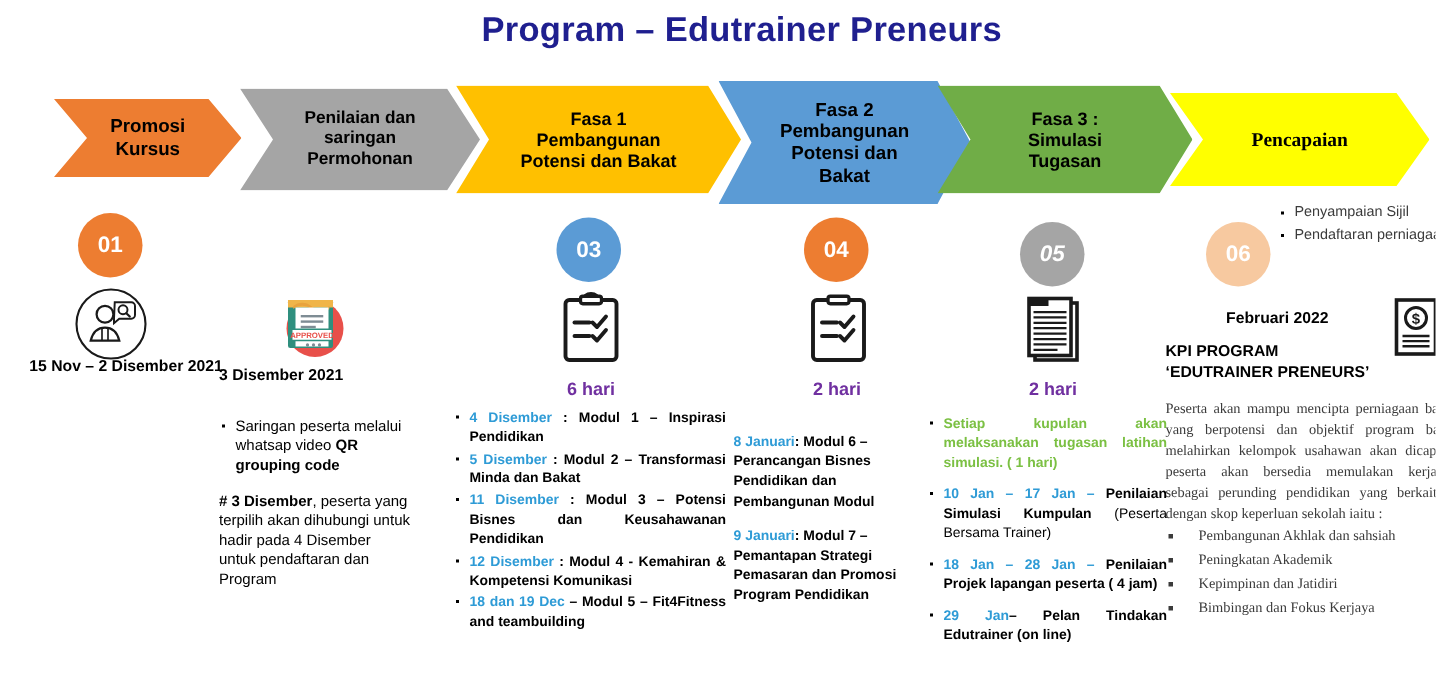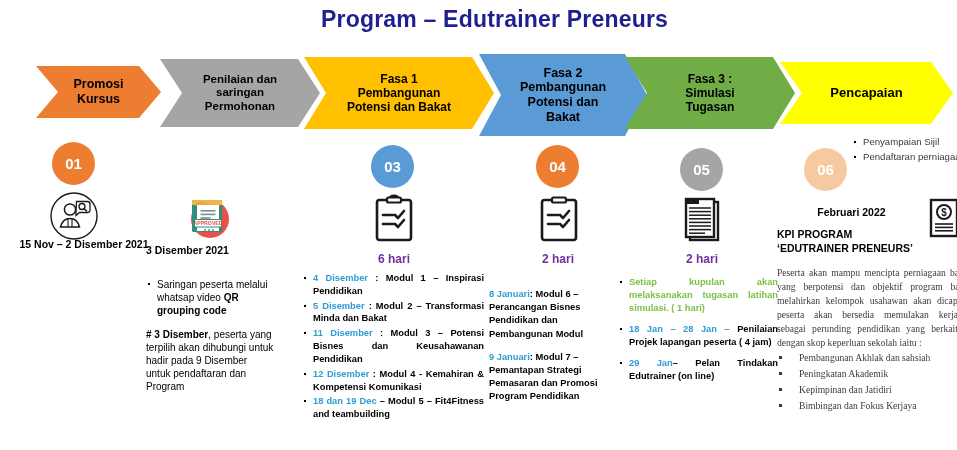--- a/index.html
+++ b/index.html
@@ -93,34 +93,34 @@
 Potensi dan
 Bakat</span></span>
   </div>
 
   <div class="chev" style="left:609px;top:57px;width:170px;height:72px;background:#70AD47;font-size:12px;">
     <span><span style="white-space:pre-line">Fasa 3 :
 Simulasi
 Tugasan</span></span>
   </div>
 
-  <div class="chev" style="left:764px;top:62px;width:173px;height:62px;background:#FFFF00;font-size:13px;">
+  <div class="chev" style="left:764px;top:62px;width:173px;height:62px;background:#FFFF00;font-size:13px;font-family:Liberation Serif, serif;">
     <span>Pencapaian</span>
   </div>
 
   <div class="circle" style="left:36px;top:142px;width:43px;height:43px;background:#ED7D31;">
     <span>01</span>
   </div>
   <div class="circle" style="left:355px;top:145px;width:43px;height:43px;background:#5B9BD5;">
     <span>03</span>
   </div>
   <div class="circle" style="left:520px;top:145px;width:43px;height:43px;background:#ED7D31;">
     <span>04</span>
   </div>
-  <div class="circle" style="left:664px;top:148px;width:43px;height:43px;background:#A5A5A5;">
+  <div class="circle" style="left:664px;top:148px;width:43px;height:43px;background:#A5A5A5;font-style:italic;">
     <span>05</span>
   </div>
   <div class="circle" style="left:788px;top:148px;width:43px;height:43px;background:#F7C9A0;">
     <span>06</span>
   </div>
 
   <div class="icon" style="left:33px;top:191px;">
     <svg width="50" height="50" viewBox="0 0 50 50">
       <circle cx="25" cy="25" r="23" fill="#fff" stroke="#1a1a1a" stroke-width="1.4"></circle>
       <circle cx="21" cy="18.5" r="5.6" fill="none" stroke="#1a1a1a" stroke-width="1.5"></circle>
@@ -225,21 +225,21 @@
   </div>
 
   <div class="txt c1" style="left:130px;top:278px;width:128px;font-size:10px;line-height:1.3;">
     <ul class="bl">
       <li>
         <span>Saringan peserta melalui whatsap video </span><span class="bld">QR grouping code</span>
       </li>
     </ul>
     <div style="height:9px;"></div>
     <div>
-      <span class="bld"># 3 Disember</span><span>,  peserta yang terpilih akan dihubungi untuk hadir pada 9 Disember untuk pendaftaran dan Program</span>
+      <span class="bld"># 3 Disember</span><span>,  peserta yang terpilih akan dihubungi untuk hadir pada 4 Disember untuk pendaftaran dan Program</span>
     </div>
   </div>
 
   <div class="txt" style="left:286px;top:272px;width:182px;font-size:9.3px;line-height:1.38;">
     <ul class="bl">
       <li class="j">
         <span class="blue bld">4 Disember</span><span class="bld"> : </span><span class="bld">Modul 1 – Inspirasi Pendidikan</span>
       </li>
       <li class="j">
         <span class="blue bld">5 Disember</span><span class="bld">  :  </span><span class="bld">Modul 2 – Transformasi Minda dan Bakat</span>
@@ -264,20 +264,24 @@
       <span class="blue bld">9 Januari</span><span class="bld">: </span><span class="bld">Modul 7 – Pemantapan Strategi Pemasaran  dan Promosi Program Pendidikan</span>
     </div>
   </div>
 
   <div class="txt" style="left:602px;top:276px;width:160px;font-size:9.3px;line-height:1.4;">
     <ul class="bl">
       <li class="j" style="margin-bottom:8px;">
         <span class="green bld">Setiap kupulan akan melaksanakan tugasan latihan simulasi. ( 1 hari)</span>
       </li>
       <li class="j" style="margin-bottom:8px;">
+        <span class="blue bld">10 Jan – 17 Jan – </span><span class="bld">Penilaian Simulasi Kumpulan</span>
+        <span>(Peserta Bersama Trainer)</span>
+      </li>
+      <li class="j" style="margin-bottom:8px;">
         <span class="blue bld">18 Jan – 28 Jan – </span><span class="bld">Penilaian Projek lapangan peserta ( 4 jam)</span>
       </li>
       <li class="j">
         <span class="blue bld">29 Jan</span><span class="bld">– </span><span class="bld">Pelan Tindakan Edutrainer (on line)</span>
       </li>
     </ul>
   </div>
 
   <div class="txt" style="left:836px;top:136px;width:120px;font-size:9.6px;line-height:1.35;color:#3b3b3b;">
     <ul class="bl">

